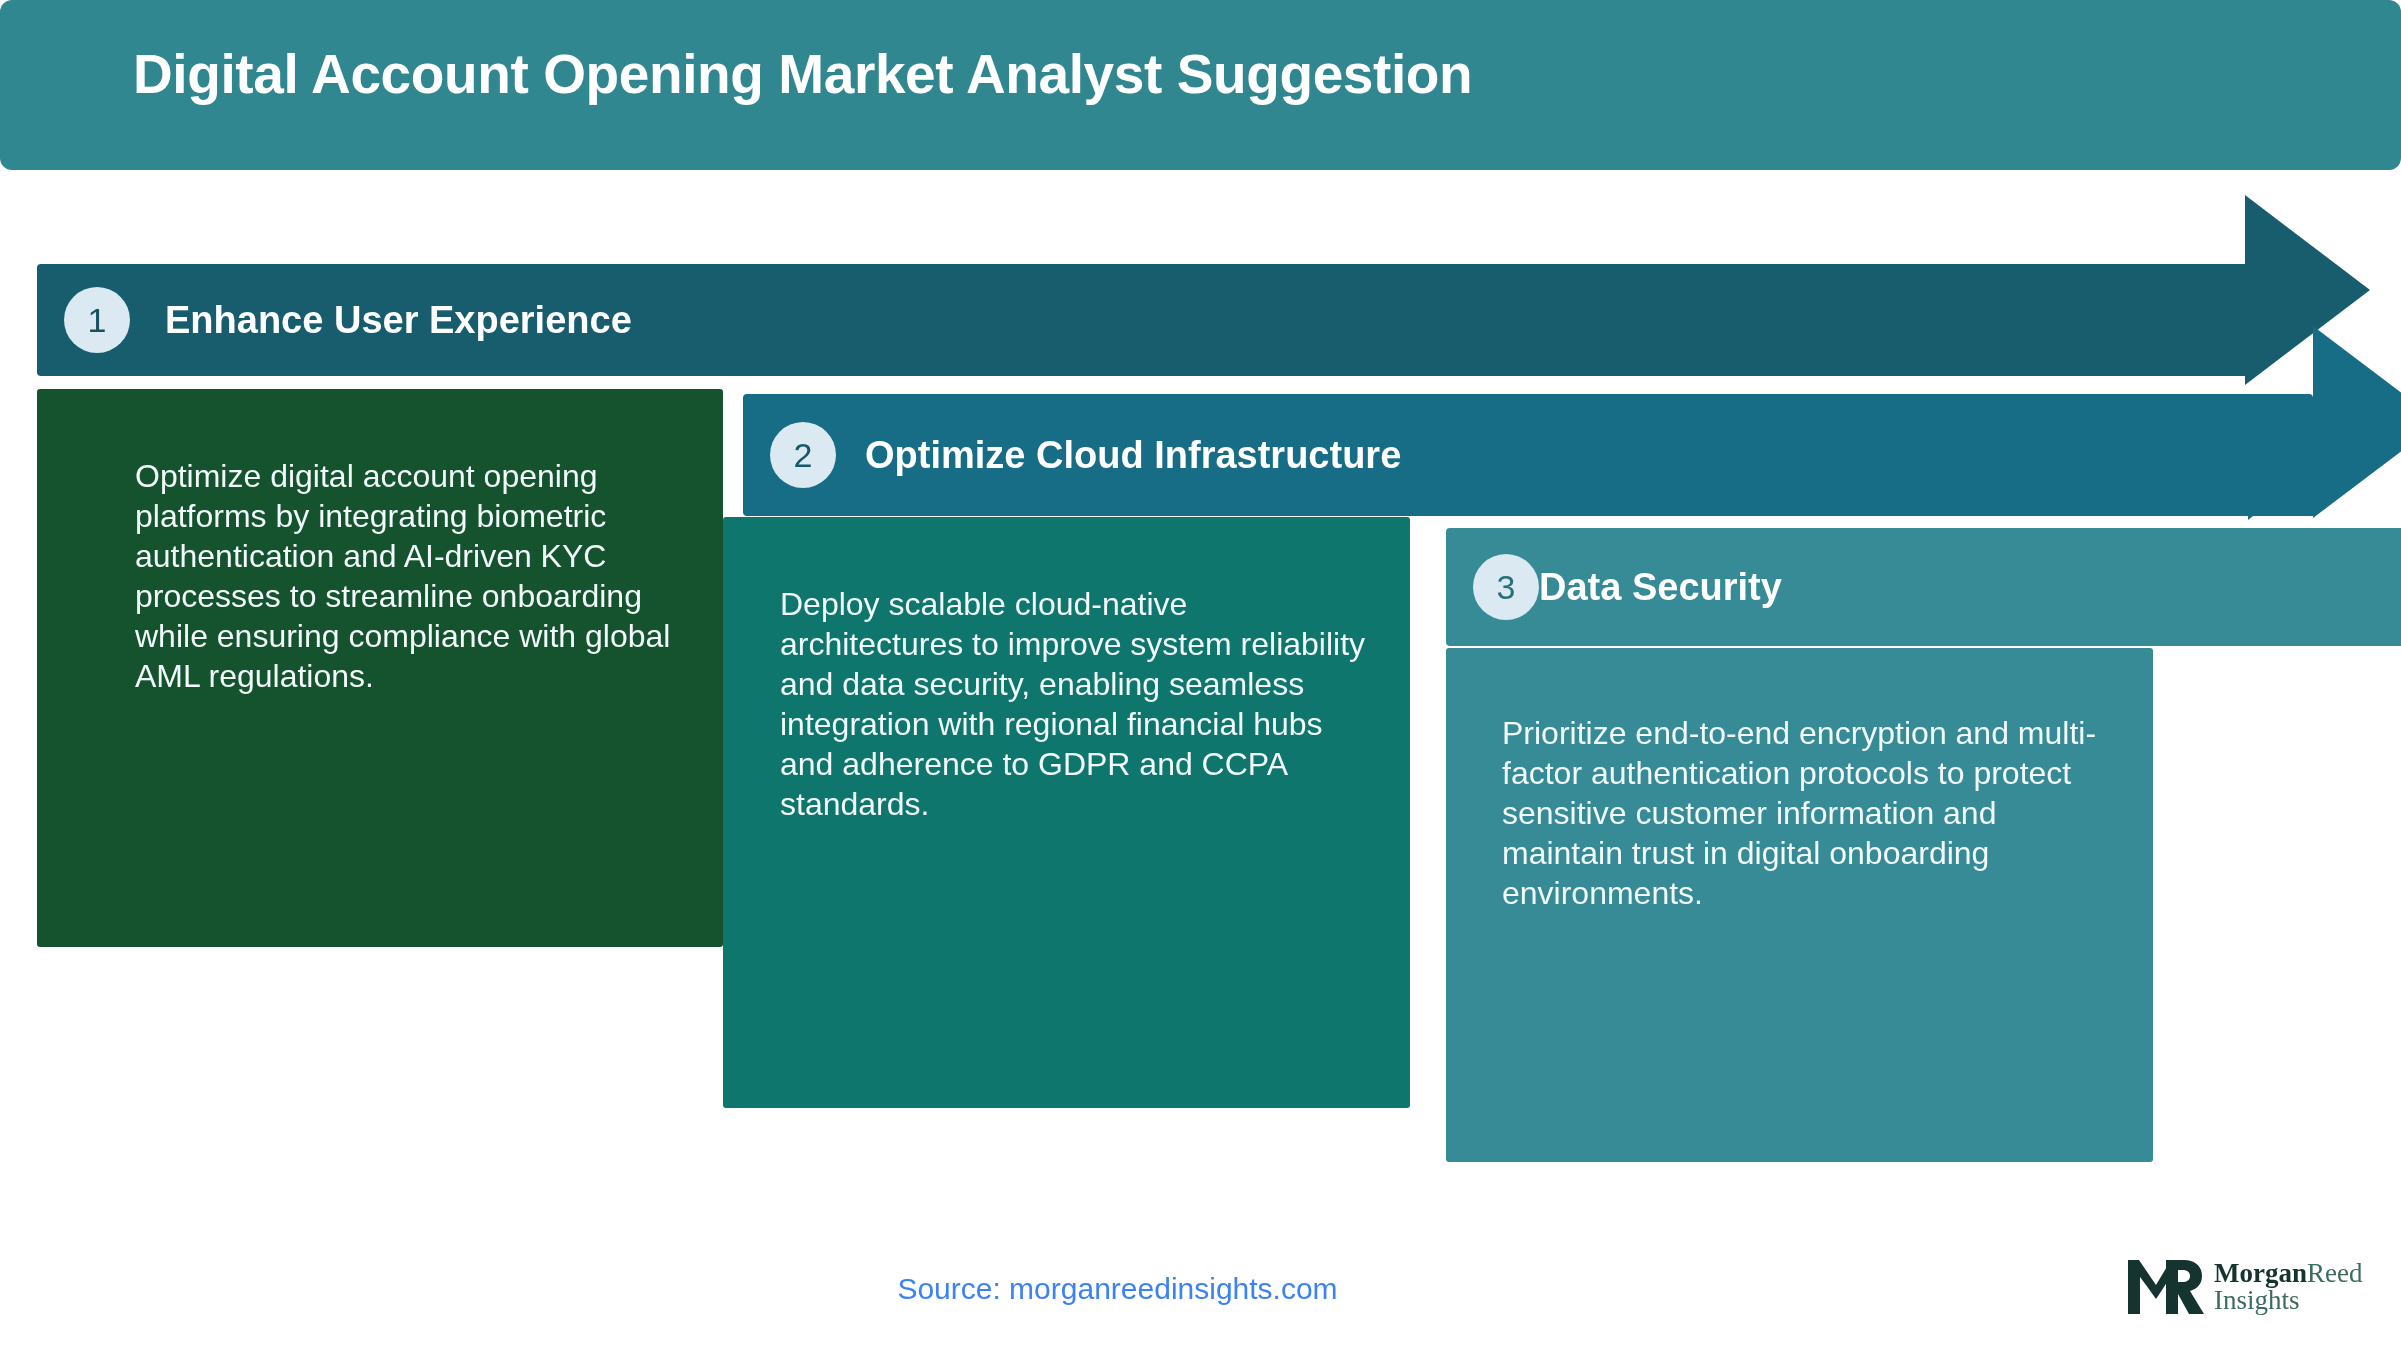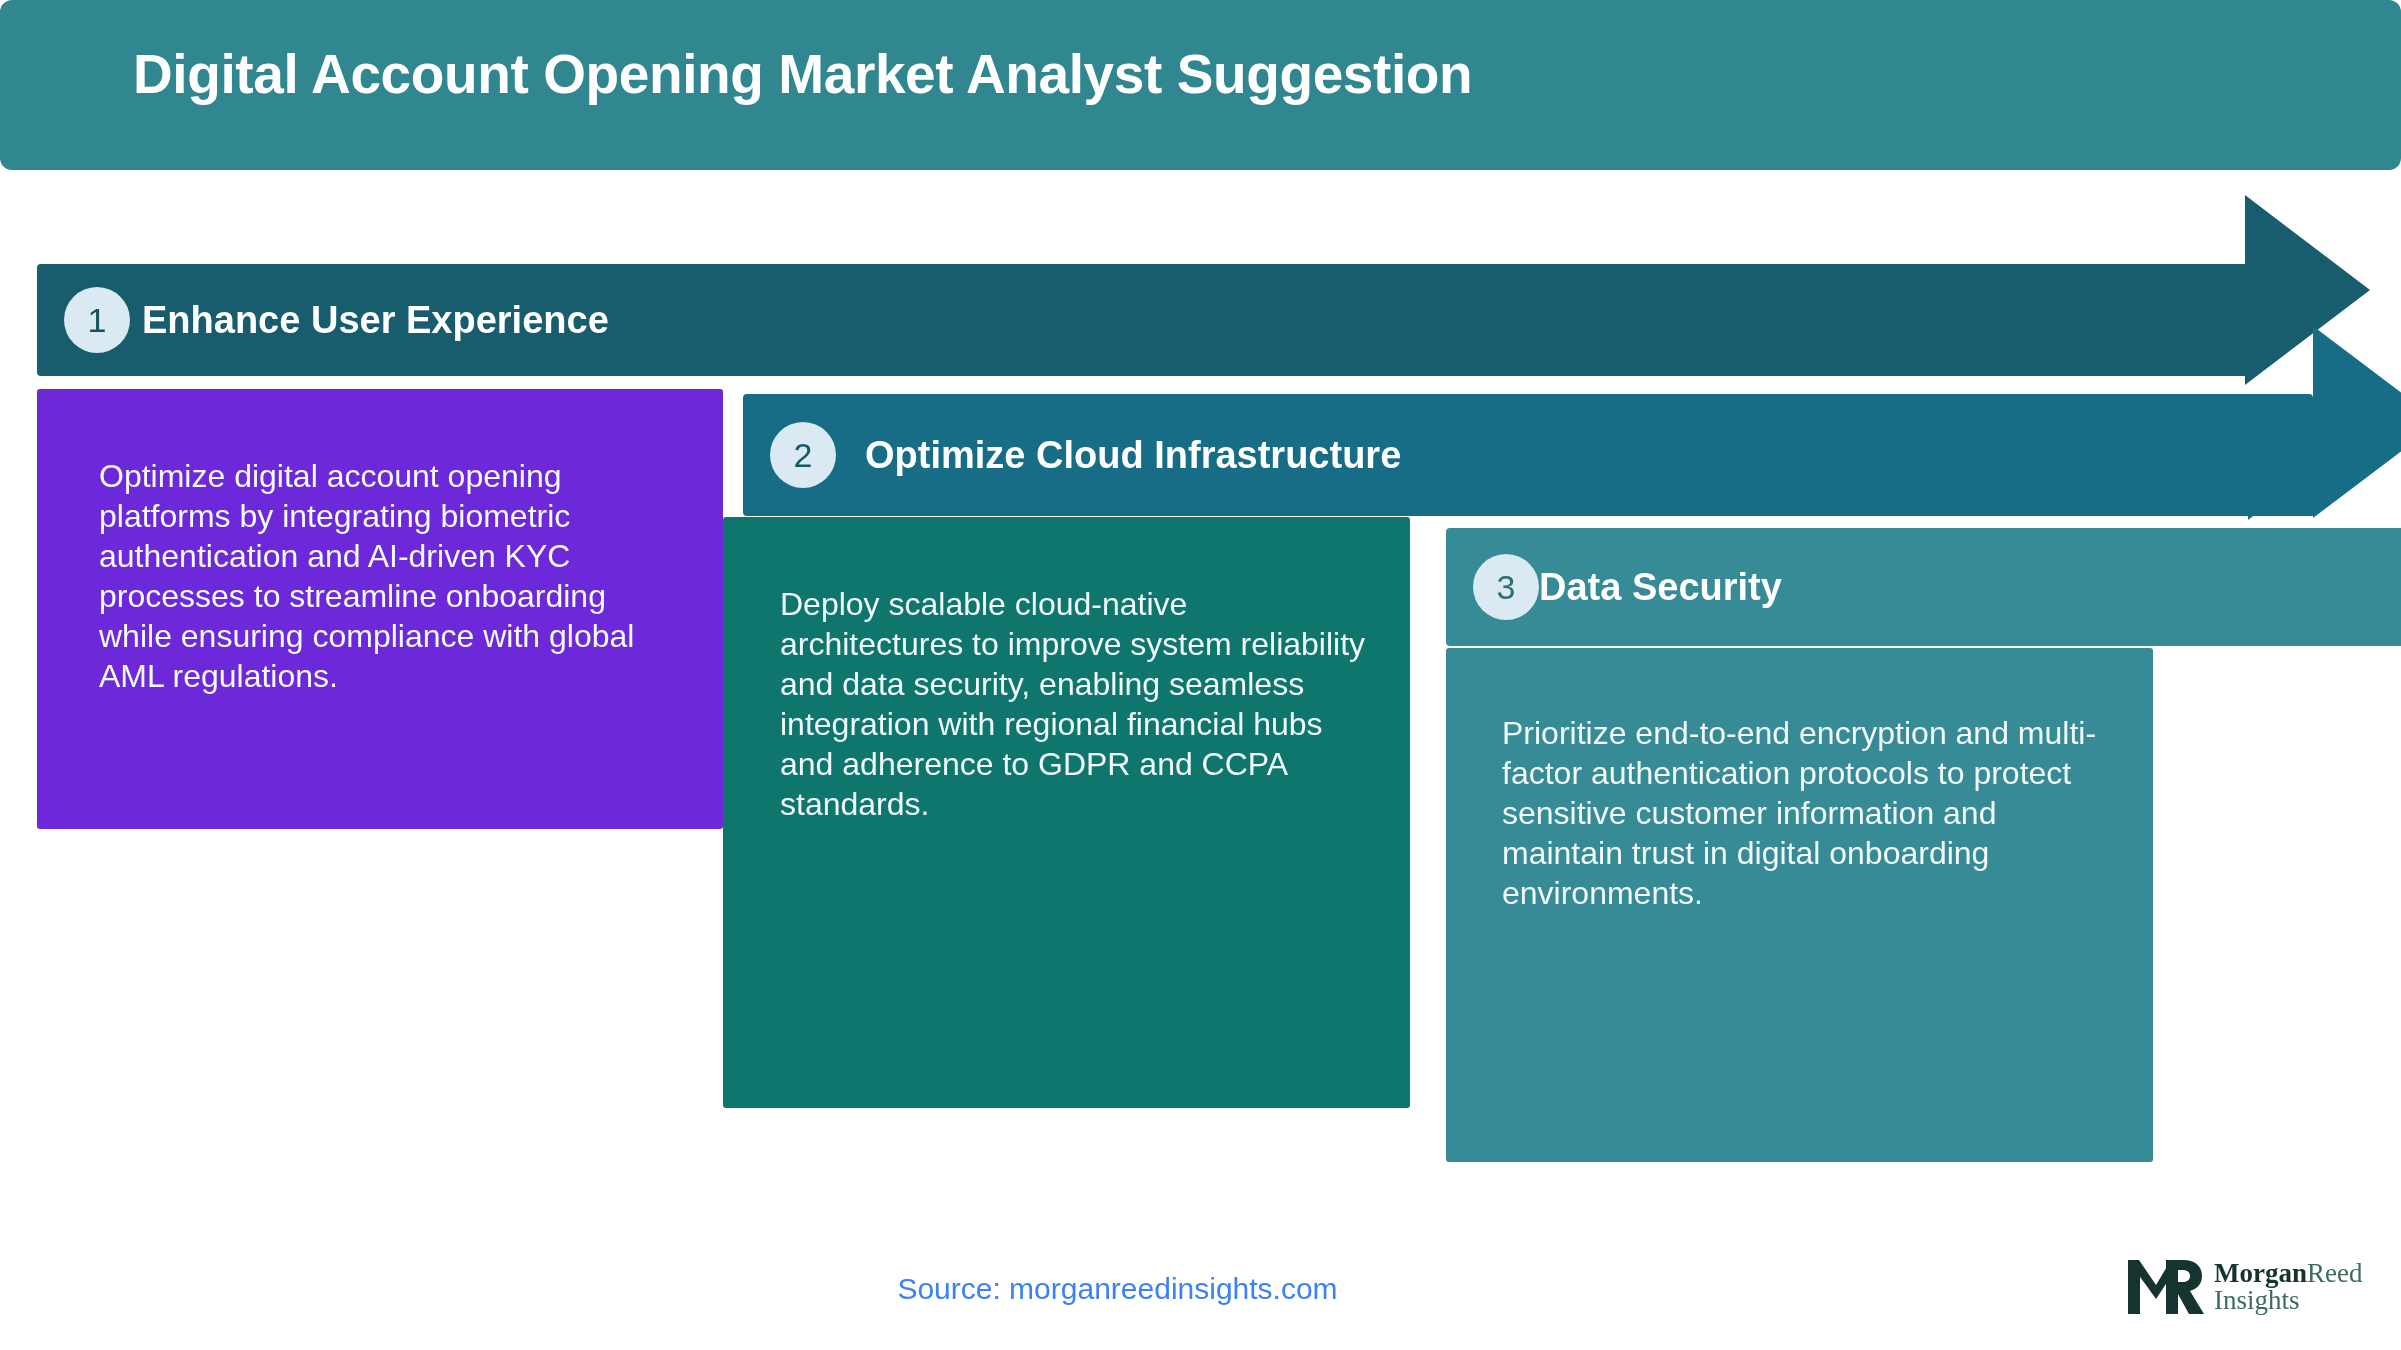--- a/index.html
+++ b/index.html
@@ -70,21 +70,21 @@
     color: #ffffff;
     white-space: nowrap;
   }
 
   #band-1 {
     left: 37px; top: 264px;
     width: 2208px; height: 112px;
     background: #175d6e;
   }
   #band-1 .band-num { margin-left: 27px; color: #19525f; }
-  #band-1 .band-label { margin-left: 12px; }
+  #band-1 .band-label { margin-left: 35px; }
 
   #band-2 {
     left: 743px; top: 394px;
     width: 1570px; height: 122px;
     background: #176d85;
   }
   #band-2 .band-num { margin-left: 27px; color: #15596b; }
   #band-2 .band-label { margin-left: 29px; }
 
   #band-3 {
@@ -103,23 +103,23 @@
   }
   .content-text {
     color: #f2fafb;
     font-size: 32px;
     line-height: 40px;
     font-weight: normal;
   }
 
   #box-1 {
     left: 37px; top: 389px;
-    width: 686px; height: 440px;
-    background: #6d28d9;
-    padding: 67px 42px 0 62px;
+    width: 686px; height: 558px;
+    background: #14532d;
+    padding: 67px 42px 0 98px;
   }
   #box-2 {
     left: 723px; top: 517px;
     width: 687px; height: 591px;
     background: #0f766e;
     padding: 67px 42px 12px 57px;
   }
   #box-3 {
     left: 1446px; top: 648px;
     width: 707px; height: 514px;

